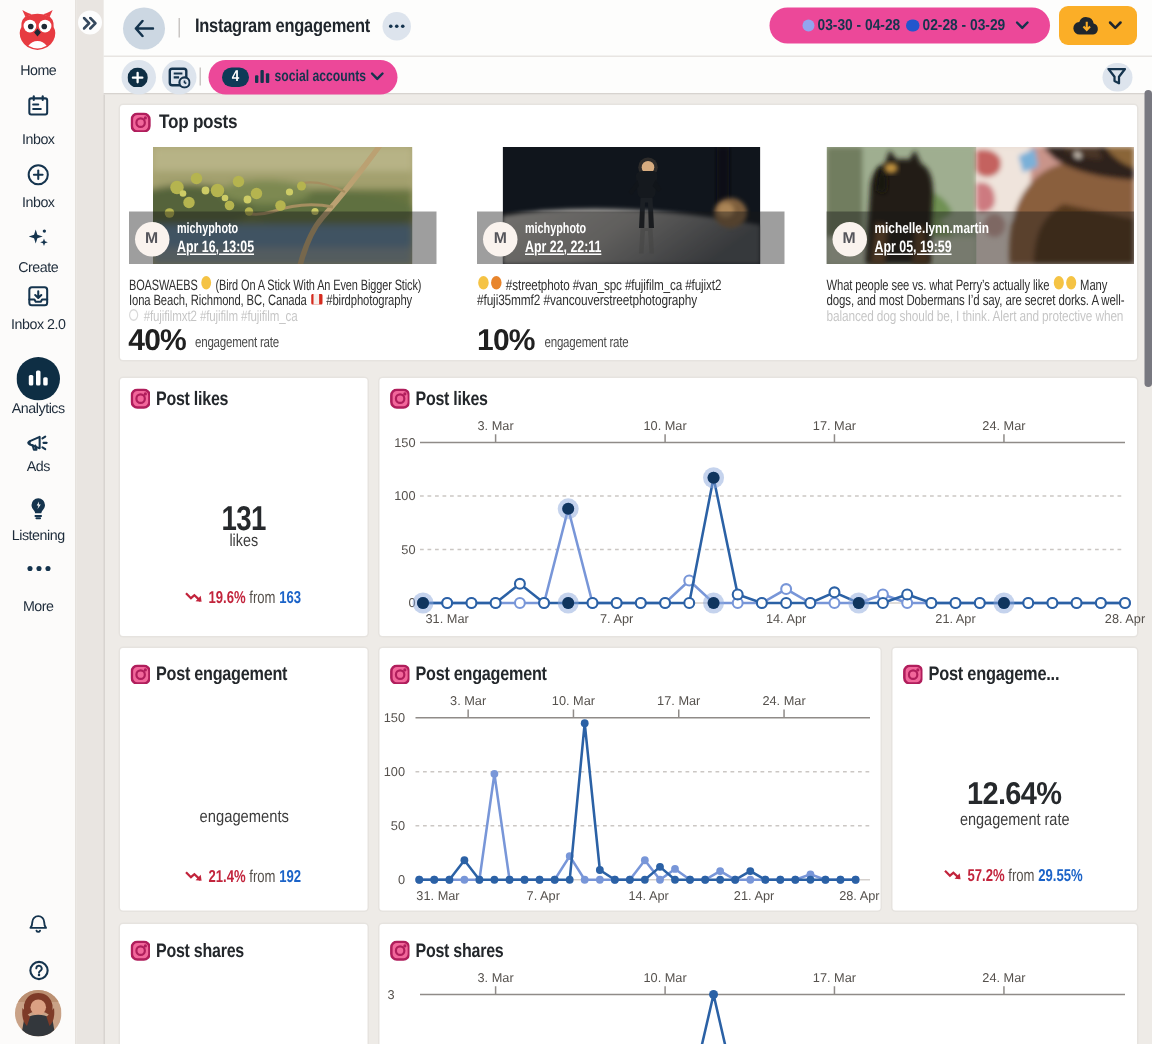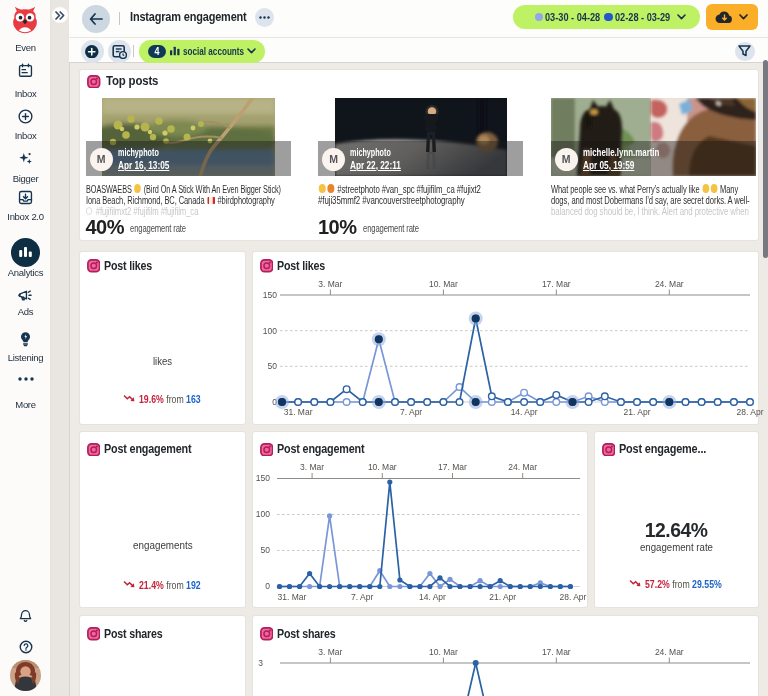--- a/index.html
+++ b/index.html
@@ -4,21 +4,21 @@
 html,body { width:768px; height:696px; overflow:hidden; font-family:"Liberation Sans",sans-serif; background:#eeebe7; position:relative; }
 #sidebar { position:absolute; left:0; top:0; width:51px; height:696px; background:#fcfbfa; border-right:1px solid #e6e2de; }
 .sic { position:absolute; left:0; width:51px; display:flex; justify-content:center; }
 .slab { position:absolute; left:0; width:51px; text-align:center; font-size:9.5px; letter-spacing:-0.3px; color:#1d2b3a; }
 #gutter { position:absolute; left:51px; top:0; width:18.5px; height:696px; background:#e9e5e1; border-right:1px solid #d8d4d0; }
 #hdr { position:absolute; left:69px; top:0; right:0; height:63px; background:#fdfdfc; border-bottom:1px solid #d7d3cf; }
 #hdr .sep1 { position:absolute; left:0; top:37px; right:0; height:1px; background:#e8e5e2; }
 .cbtn { position:absolute; border-radius:50%; background:#dde4ed; display:flex; align-items:center; justify-content:center; }
 .ttl { position:absolute; font-size:13px; font-weight:bold; color:#20262c; letter-spacing:-0.2px; transform-origin:left center; white-space:nowrap; }
 .vbar { position:absolute; width:1px; background:#c9c6c3; }
-.pill { position:absolute; background:#bef264; border-radius:12px; display:flex; align-items:center; }
+.pill { position:absolute; background:#ec4899; border-radius:12px; display:flex; align-items:center; }
 .pilltxt { font-size:10.5px; font-weight:bold; color:#15344e; white-space:nowrap; }
 .sqz { display:inline-block; }
 .sqz > span { display:inline-block; transform-origin:left center; white-space:nowrap; }
 .card { position:absolute; background:#fff; border-radius:2px; box-shadow:0 0 0 1px rgba(0,0,0,0.03); }
 .ct { position:absolute; font-size:13px; font-weight:bold; color:#23272b; letter-spacing:-0.2px; transform-origin:left top; white-space:nowrap; }
 .ax { font-family:"Liberation Sans",sans-serif; font-size:8.5px; fill:#55514d; }
 .ovl { position:absolute; top:71px; width:205px; height:35px; background:rgba(25,25,25,0.42); }
 .pav { position:absolute; left:4px; top:6.5px; width:23px; height:23px; border-radius:50%; background:#faf3ee; color:#55555b; font-size:10.5px; font-weight:bold; display:flex; align-items:center; justify-content:center; }
 .puser { position:absolute; left:32px; top:6px; font-size:10px; font-weight:bold; color:#fff; transform-origin:left center; white-space:nowrap; }
 .pdate { position:absolute; left:32px; top:17.5px; font-size:11px; font-weight:bold; color:#fff; text-decoration:underline; transform-origin:left center; white-space:nowrap; }
@@ -41,21 +41,21 @@
 <path d="M7.5,7 L5.2,1.8 Q10,4.6 12,4.8 Z" fill="#e73b41"></path>
 <path d="M24.5,7 L26.8,1.8 Q22,4.6 20,4.8 Z" fill="#e73b41"></path>
 <path d="M4.5,14 Q4,7.5 9,5.8 Q12.5,4.4 16,4.4 Q19.5,4.4 23,5.8 Q28,7.5 27.5,14 Q30,18 27.3,23.5 Q24,29.8 16,30.2 Q8,29.8 4.7,23.5 Q2,18 4.5,14Z" fill="#e73b41"></path>
 <circle cx="10.6" cy="13.2" r="4.5" fill="#fff"></circle>
       <circle cx="21.4" cy="13.2" r="4.5" fill="#fff"></circle>
 <circle cx="11.2" cy="13.5" r="2" fill="#1e2a35"></circle>
       <circle cx="20.8" cy="13.5" r="2" fill="#1e2a35"></circle>
 <path d="M16,15 l2.4,2.8 -2.4,2.8 -2.4,-2.8 z" fill="#1e2a35"></path>
 <path d="M9.5,27.2 Q16,31 22.5,27.2 Q20,23.8 16,23.8 Q12,23.8 9.5,27.2Z" fill="#fff"></path>
 </svg>
-  <div class="slab" style="top:42px">Even</div>
+  <div class="slab" style="top:42px">Home</div>
   <div class="sic" style="top:61.5px">
       <svg width="17" height="17" viewBox="0 0 20 20">
         <rect x="3" y="4.2" width="14" height="12.6" rx="1.5" stroke="#15344e" stroke-width="1.6" fill="none" stroke-linecap="round" stroke-linejoin="round"></rect>
         <line x1="6.5" y1="2.5" x2="6.5" y2="5.5" stroke="#15344e" stroke-width="1.6" fill="none" stroke-linecap="round" stroke-linejoin="round"></line>
         <line x1="13.5" y1="2.5" x2="13.5" y2="5.5" stroke="#15344e" stroke-width="1.6" fill="none" stroke-linecap="round" stroke-linejoin="round"></line>
         <line x1="6" y1="9" x2="10" y2="9" stroke="#15344e" stroke-width="1.6" fill="none" stroke-linecap="round" stroke-linejoin="round"></line>
         <line x1="6" y1="12.5" x2="12" y2="12.5" stroke="#15344e" stroke-width="1.6" fill="none" stroke-linecap="round" stroke-linejoin="round"></line>
       </svg>
     </div>
     <div class="slab" style="top:88px">Inbox</div>
@@ -67,21 +67,21 @@
       </svg>
     </div>
     <div class="slab" style="top:130px">Inbox</div>
     <div class="sic" style="top:149.5px">
       <svg width="17" height="17" viewBox="0 0 20 20">
         <path d="M8,3.5 L9.3,7.7 L13.5,9 L9.3,10.3 L8,14.5 L6.7,10.3 L2.5,9 L6.7,7.7 Z" fill="#15344e"></path>
         <path d="M14.5,10.5 l0.8,2.2 2.2,0.8 -2.2,0.8 -0.8,2.2 -0.8,-2.2 -2.2,-0.8 2.2,-0.8 Z" fill="#15344e"></path>
         <circle cx="14.8" cy="4.8" r="1.3" fill="#15344e"></circle>
       </svg>
     </div>
-    <div class="slab" style="top:172.5px">Bigger</div>
+    <div class="slab" style="top:172.5px">Create</div>
     <div class="sic" style="top:188.5px">
       <svg width="17" height="17" viewBox="0 0 20 20">
         <rect x="3" y="3" width="14" height="14" rx="2" stroke="#15344e" stroke-width="1.6" fill="none" stroke-linecap="round" stroke-linejoin="round"></rect>
         <path d="M10,6 L10,11 M7.6,9 L10,11.4 L12.4,9" stroke="#15344e" stroke-width="1.6" fill="none" stroke-linecap="round" stroke-linejoin="round"></path>
         <path d="M3,12.5 h4 l1,1.8 h4 l1,-1.8 h4" stroke="#15344e" stroke-width="1.6" fill="none" stroke-linecap="round" stroke-linejoin="round"></path>
       </svg>
     </div>
     <div class="slab" style="top:211px">Inbox 2.0</div>
     <div class="sic" style="top:237.5px">
       <svg width="29" height="29" viewBox="0 0 29 29">
@@ -377,20 +377,21 @@
     <div class="capline" style="left:470.5px;top:135.5px; opacity:0.28;transform:scaleX(0.79)">balanced dog should be, I think. Alert and protective when</div>
 </div>
 
 <div class="card" style="left:80px;top:252px;width:165px;height:172px">
   <svg style="position:absolute;left:6.5px;top:7px" width="13.5" height="13.5" viewBox="0 0 24 24">
       <rect x="1.6" y="1.6" width="20.8" height="20.8" rx="6.5" fill="#f2679b" stroke="#b01e5c" stroke-width="3"></rect>
       <circle cx="12" cy="12" r="5" fill="none" stroke="#b01e5c" stroke-width="2.6"></circle>
       <circle cx="17.6" cy="6.4" r="1.9" fill="#b01e5c"></circle>
     </svg>
     <div class="ct" style="left:23.5px;top:5.5px;transform:scaleX(0.82)">Post likes</div>
+  <div class="mnum" style="top:80px;font-size:23px"><span style="transform:scaleX(0.8)">131</span></div>
     <div class="mlab" style="top:103px"><span style="transform:scaleX(0.83)">likes</span></div>
   <div class="trend" style="top:140.5px">
       <svg width="13" height="9" viewBox="0 0 13 9">
         <path d="M1,1.5 L4.3,4.8 L6.6,2.8 L10.6,6.6" stroke="#c2243c" stroke-width="1.5" fill="none"></path>
         <path d="M10.8,3.2 L11.4,7.2 L7.4,6.9" fill="#c2243c" stroke="none"></path>
       </svg>
       <span class="sqz" style="width:64px"><span style="transform:scaleX(0.76)"><span class="tr">19.6%</span><span class="tg"> from </span><span class="tb">163</span></span></span>
     </div>
 </div>
 <div class="card" style="left:253px;top:252px;width:505px;height:172px">

